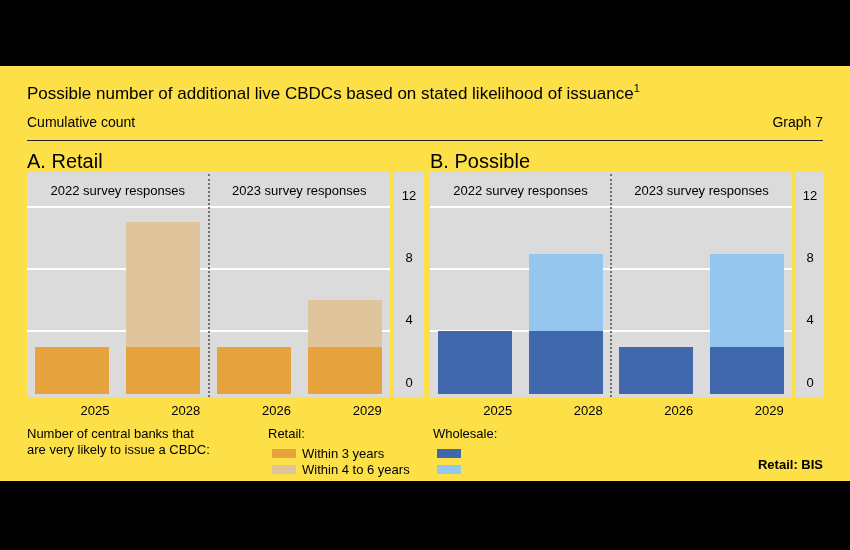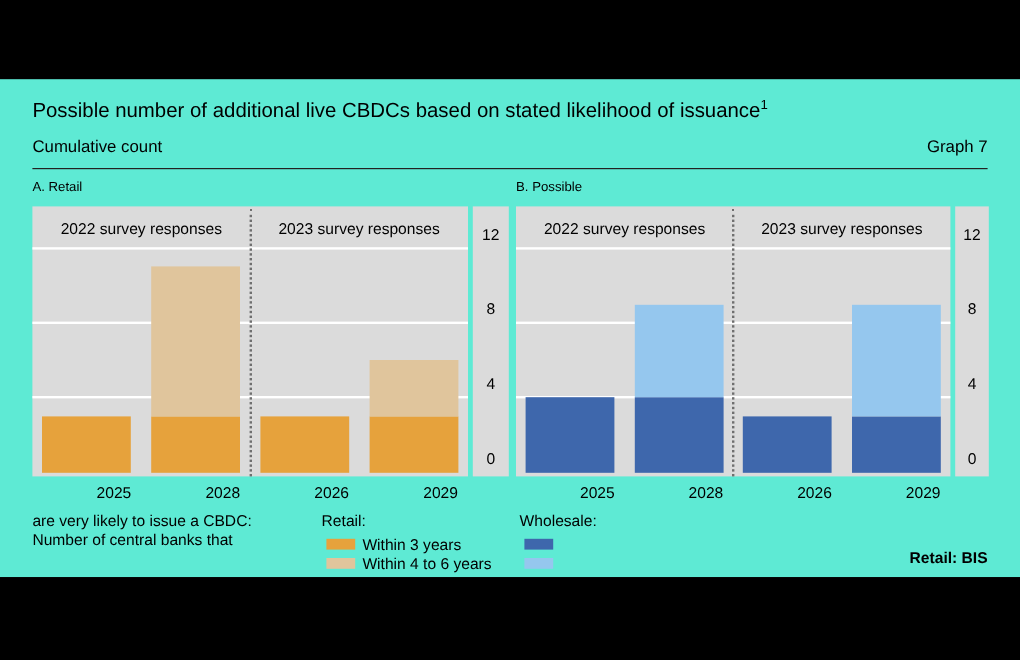--- a/index.html
+++ b/index.html
@@ -1,30 +1,30 @@
 <!DOCTYPE html>
 <html><head>
 <meta charset="utf-8">
 <style>
   html,body{margin:0;padding:0;background:#000;}
   .screen{
     position:relative;width:850px;height:550px;background:#000;overflow:hidden;
     font-family:"Liberation Sans", sans-serif;color:#000;
   }
   .content{
-    position:absolute;left:0;top:66px;width:850px;height:415px;background:#5eead4;
+    position:absolute;left:0;top:66px;width:850px;height:415px;background:#fde047;
   }
   .title{
     position:absolute;left:27px;top:11px;font-size:17px;line-height:22px;color:#000;
   }
   .title sup{font-size:11px;}
   .subrow-left{position:absolute;left:27px;top:48px;font-size:14px;}
   .subrow-right{position:absolute;right:27px;top:48px;font-size:14px;text-align:center;}
   .rule{position:absolute;left:27px;right:27px;top:74px;height:1px;background:#222;}
-  .panel-label{position:absolute;top:84px;font-size:11px;}
+  .panel-label{position:absolute;top:84px;font-size:20px;}
   .plot{position:absolute;top:106px;height:225px;background:#dbdbdb;}
   .yband{position:absolute;top:106px;height:225px;background:#dbdbdb;}
   .gridline{position:absolute;left:0;right:0;height:2px;background:#ffffff;}
   .hdr-label{position:absolute;top:0;height:35px;line-height:37px;font-size:13px;text-align:center;transform:translateX(-50%);white-space:nowrap;}
   .divider{position:absolute;top:2px;bottom:0;width:0;border-left:2px dotted #6f6f6f;}
   .bar-seg{position:absolute;}
   .ytick{position:absolute;width:100%;text-align:center;font-size:13px;height:16px;line-height:16px;}
   .xtick{position:absolute;top:337px;width:74px;text-align:right;font-size:13px;transform:translateX(-50%);}
   .legend-note{position:absolute;left:27px;top:360px;font-size:13px;line-height:16px;}
   .legend-group{position:absolute;top:360px;font-size:13px;}
@@ -97,22 +97,22 @@
         <div class="xtick" style="left: 746.75px;">2029</div>
         <div class="yband" style="left: 796px; width: 28px; background: rgb(219, 219, 219);">
           <div class="ytick" style="top: 202.5px;">0</div>
           <div class="ytick" style="top: 140.3px;">4</div>
           <div class="ytick" style="top: 78.1px;">8</div>
           <div class="ytick" style="top: 15.9px;">12</div>
         </div>
       </div>
 
     <div class="legend-note">
+        <div>Number of central banks that</div>
         <div>are very likely to issue a CBDC:</div>
-        <div>Number of central banks that</div>
       </div>
     <div id="legend-groups">
         <div class="legend-group" style="left: 268px;">
           <div class="legend-title">Retail:</div>
           <div class="legend-item" style="top: 19px;"><div class="swatch" style="background: rgb(230, 162, 60);"></div><span class="lbl">Within 3 years</span></div>
           <div class="legend-item" style="top: 35px;"><div class="swatch" style="background: rgb(224, 197, 156);"></div><span class="lbl">Within 4 to 6 years</span></div>
         </div>
         <div class="legend-group" style="left: 433px;">
           <div class="legend-title">Wholesale:</div>
           <div class="legend-item" style="top: 19px;"><div class="swatch" style="background: rgb(62, 103, 172);"></div><span class="lbl"></span></div>

